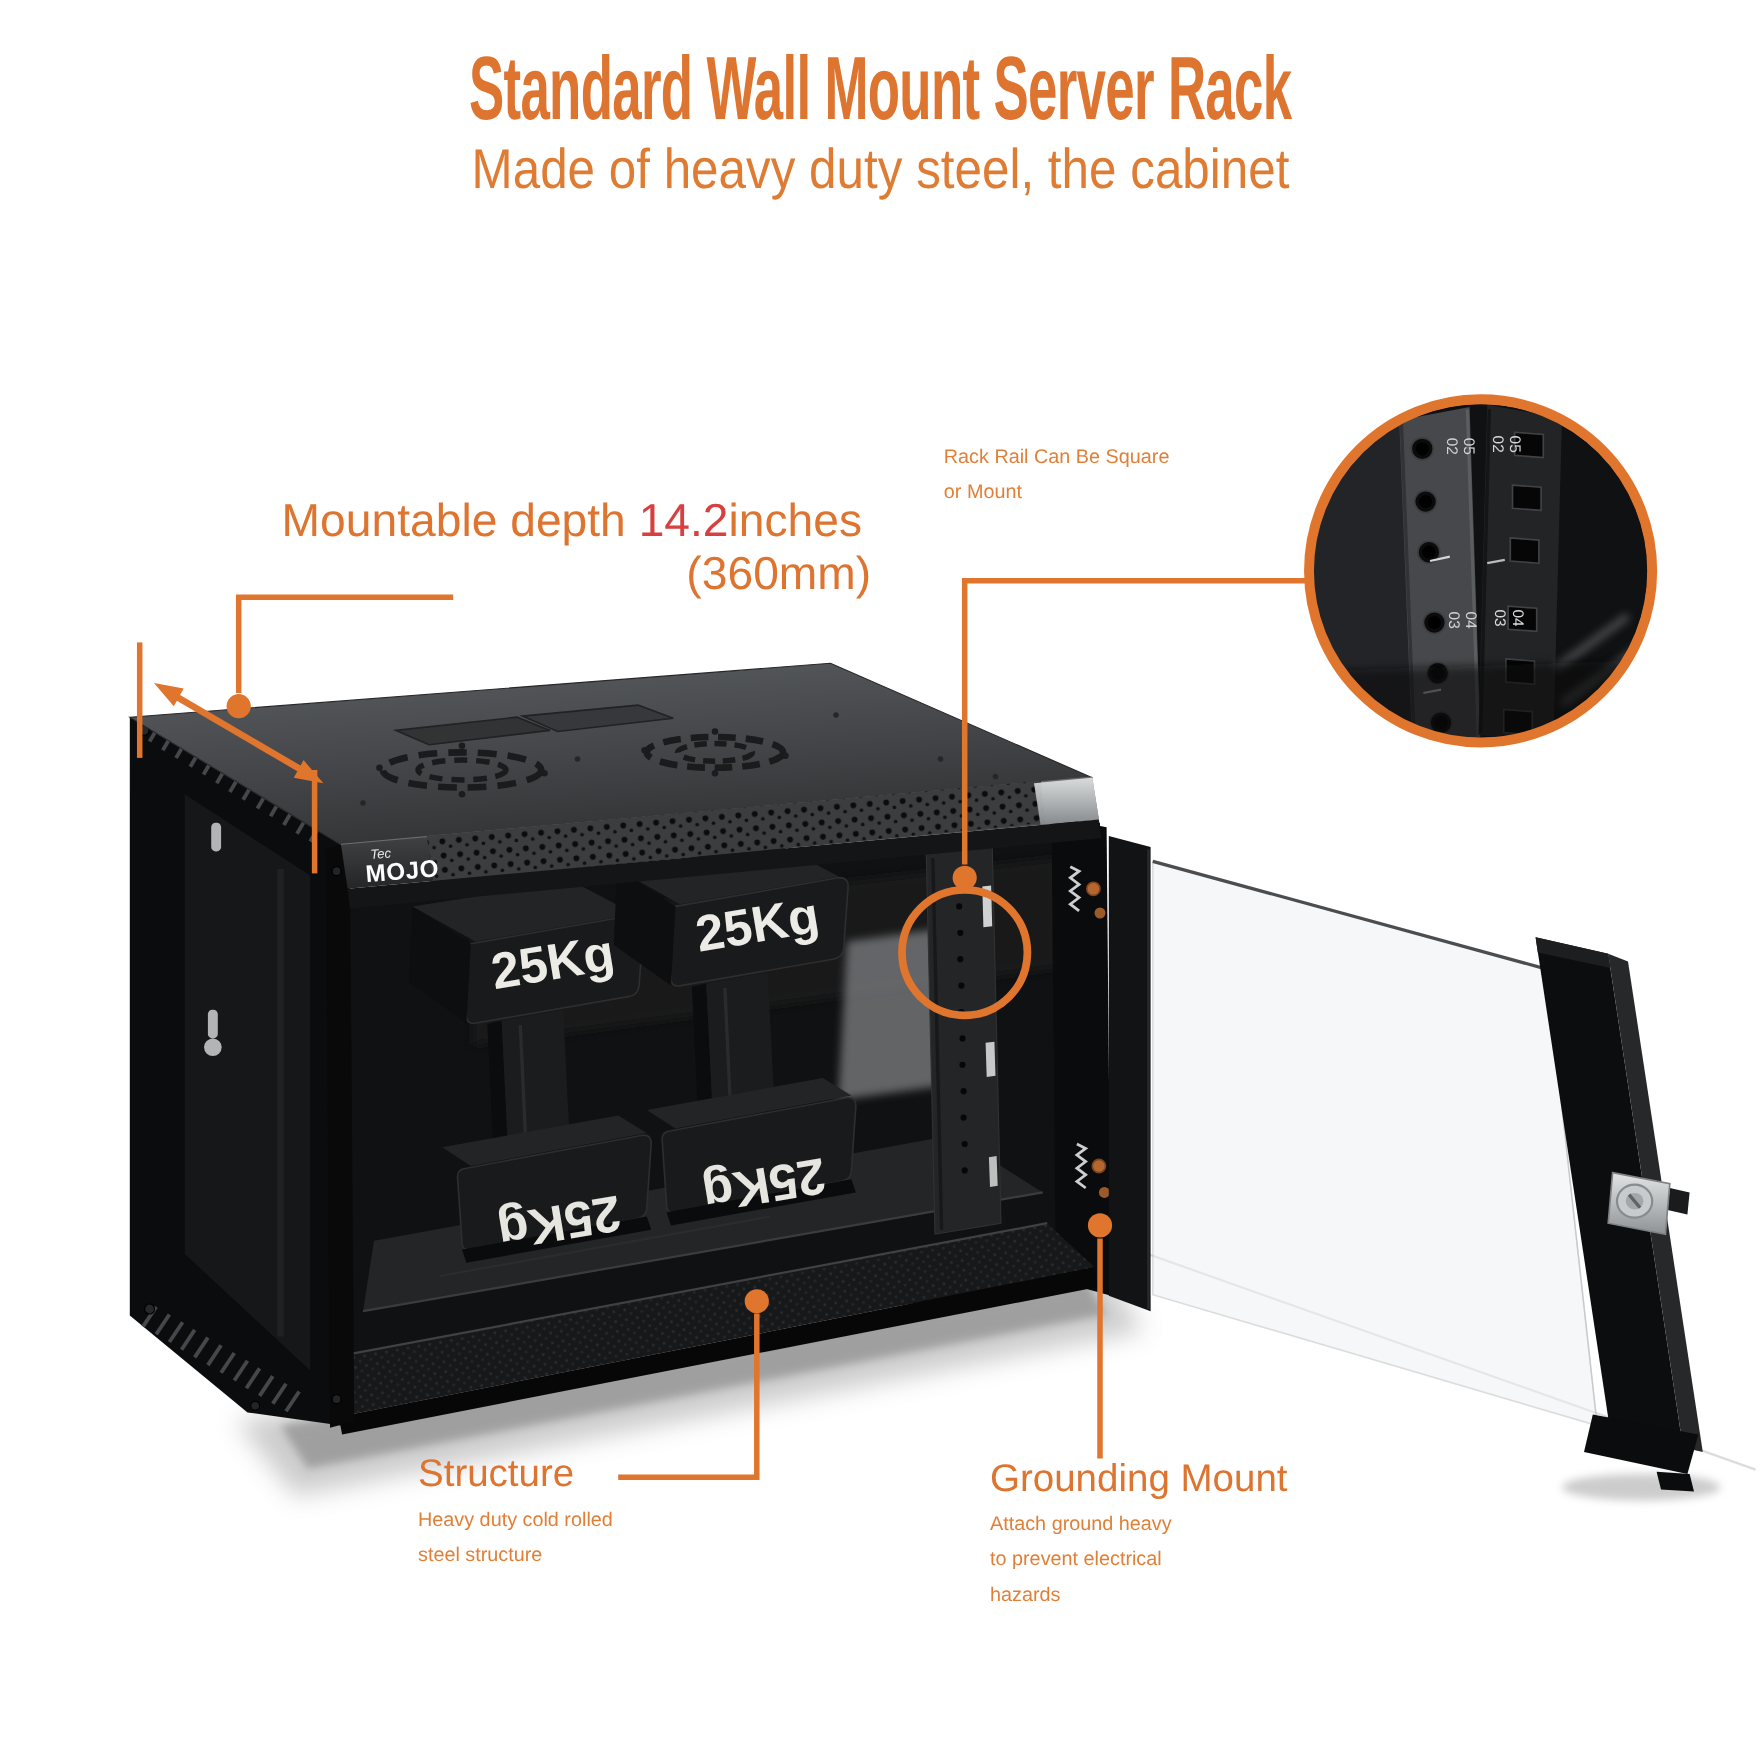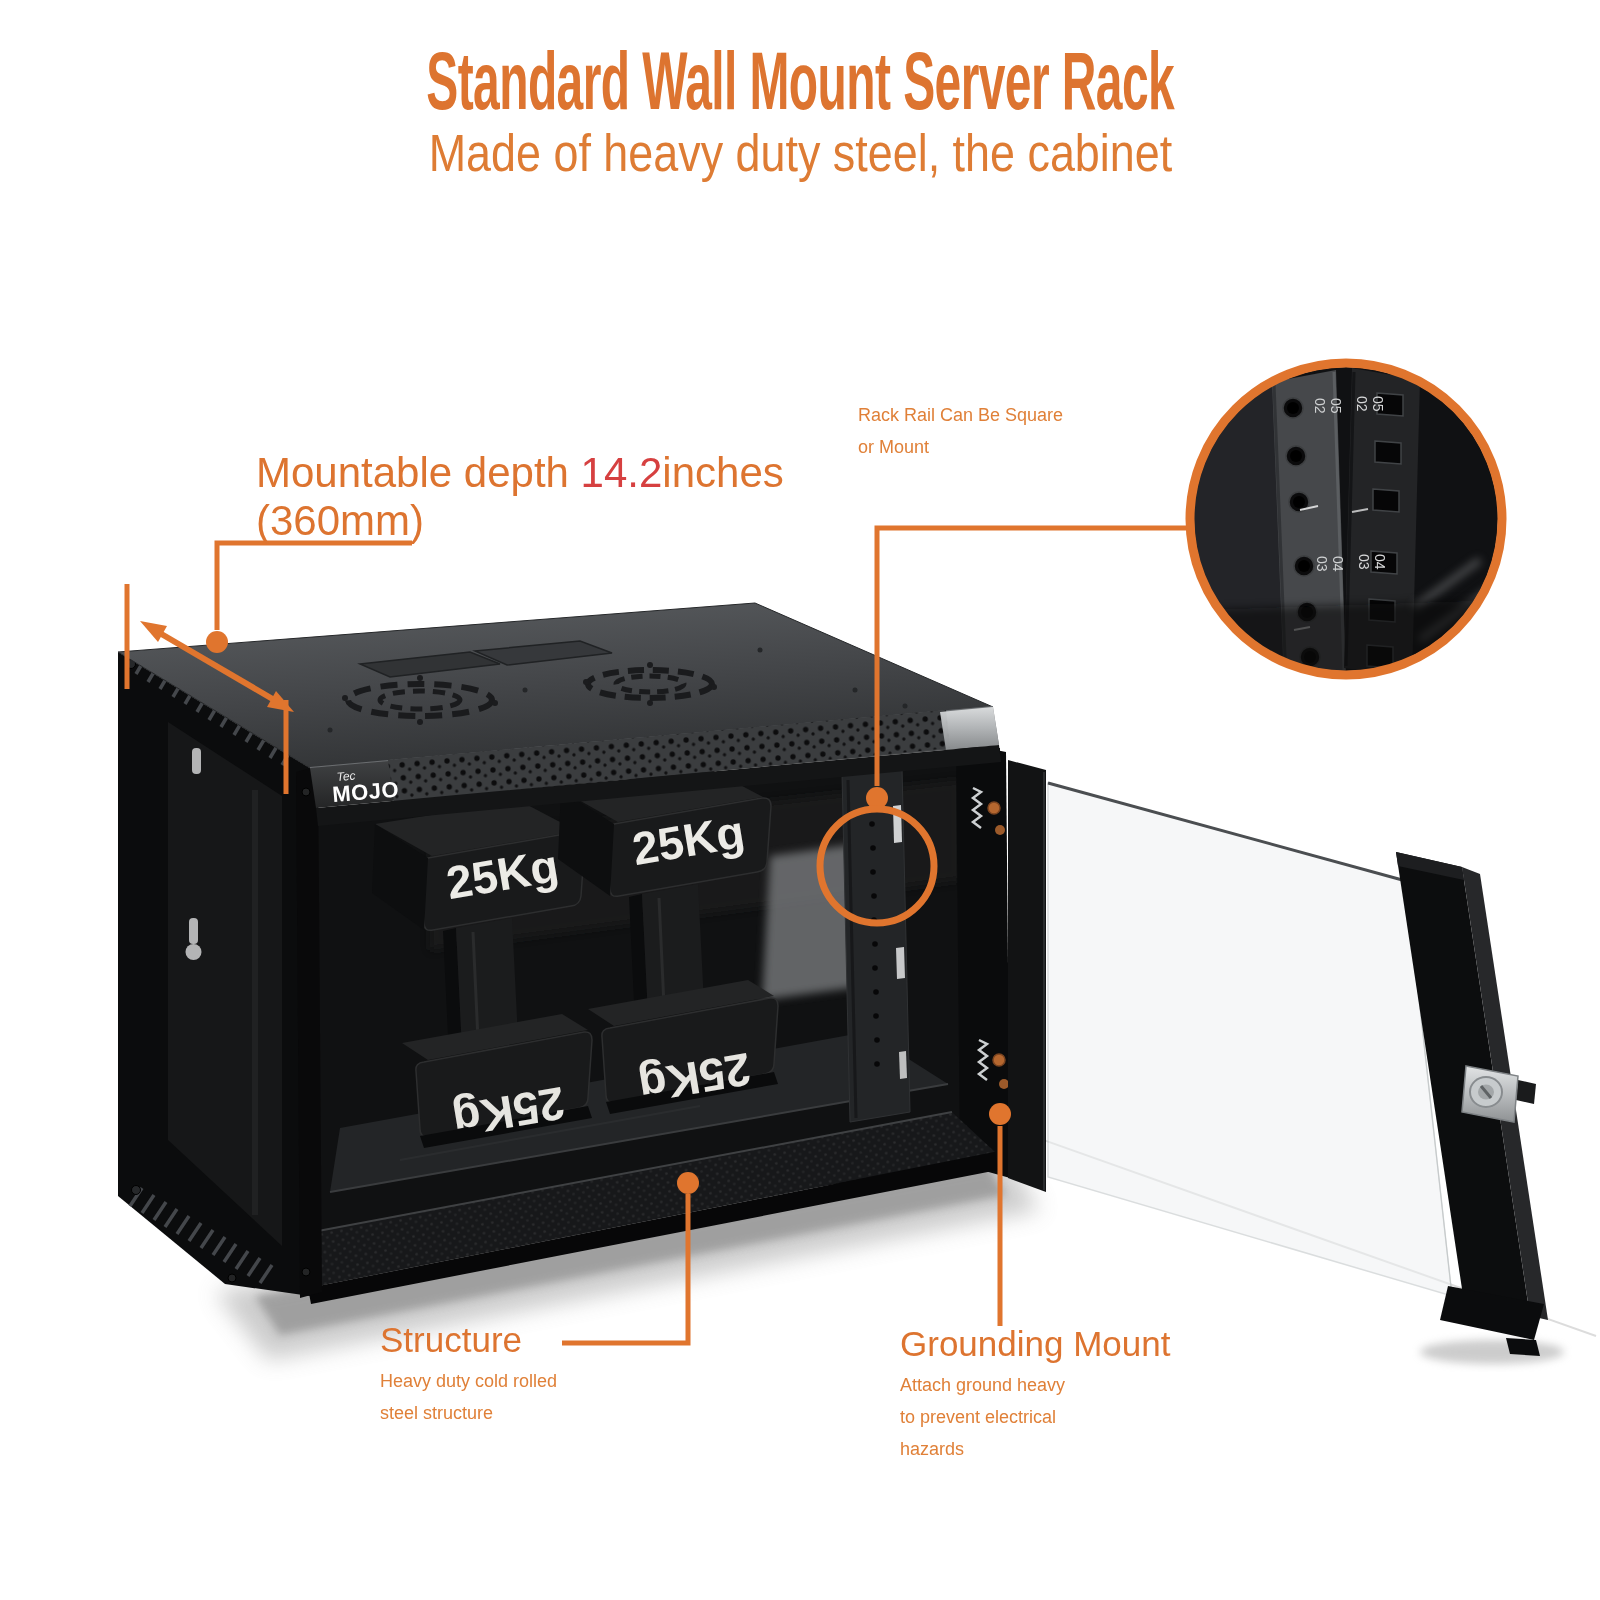--- a/index.html
+++ b/index.html
@@ -14,21 +14,21 @@
     transform-origin:center;white-space:nowrap;
   }
   .hdr-sub{
     font-size:51px;line-height:56px;color:#de7c34;margin-top:2px;
     display:inline-block;transform:scaleX(.88);transform-origin:center;white-space:nowrap;
   }
   .co{position:absolute;color:#dd7430;}
   .co .t{font-size:35px;line-height:40px;color:#dd7430;white-space:nowrap;}
   .co .d{font-size:18px;line-height:32px;color:#e08038;margin-top:5px;white-space:nowrap;}
   .co-depth{left:212px;top:449px;width:558px;font-size:42px;line-height:48px;white-space:nowrap;margin-left:44px;}
-  .co-depth .metric{display:block;padding-right:22px;}
+  .co-depth .metric{display:block;text-align:right;padding-right:22px;}
   .co-depth .red{color:#d64040;}
   #scene{position:absolute;left:0;top:0;}
   .noselect{user-select:none;}
 </style>
 </head>
 <body>
 
 <div class="hdr noselect">
   <div><span class="hdr-title">Standard Wall Mount Server Rack</span></div>
   <div><span class="hdr-sub">Made of heavy duty steel, the cabinet</span></div>

